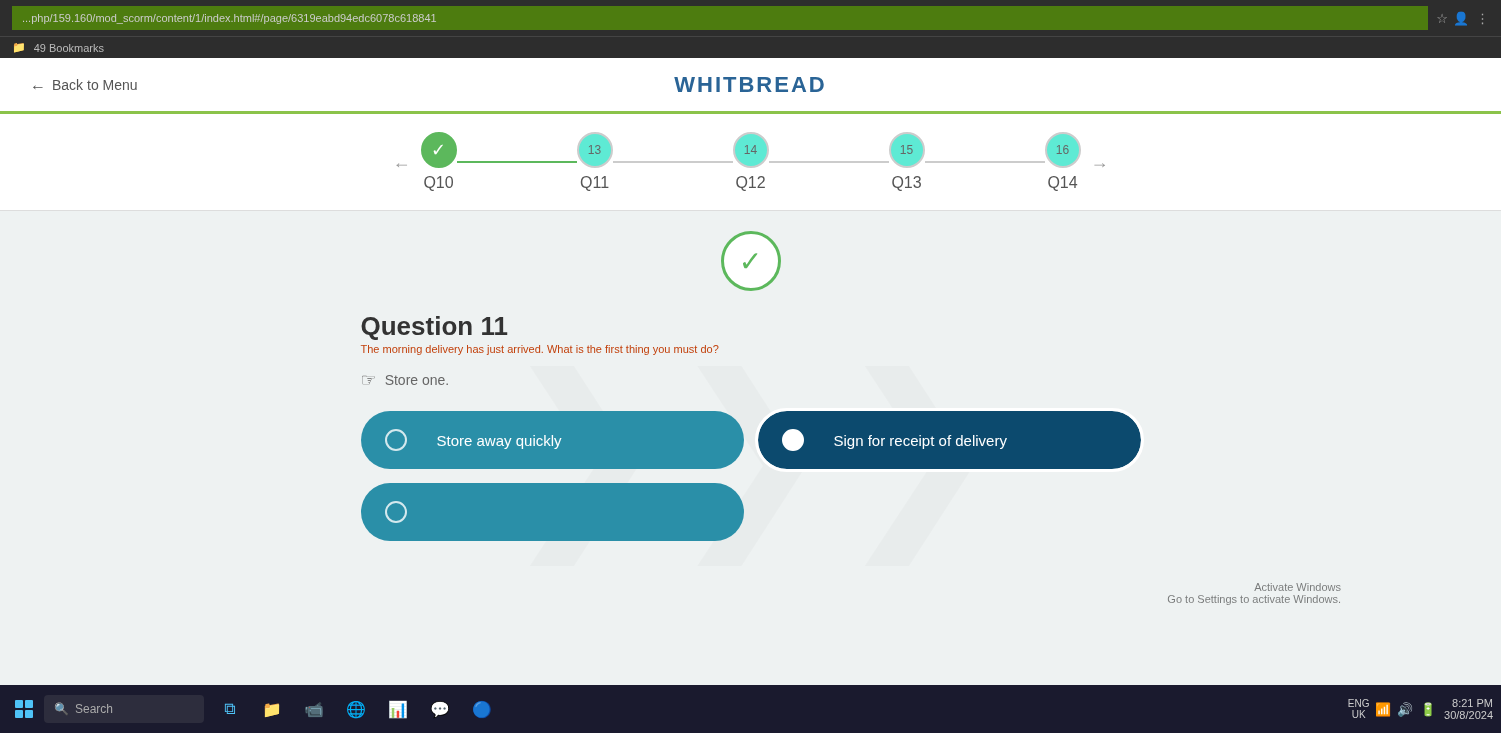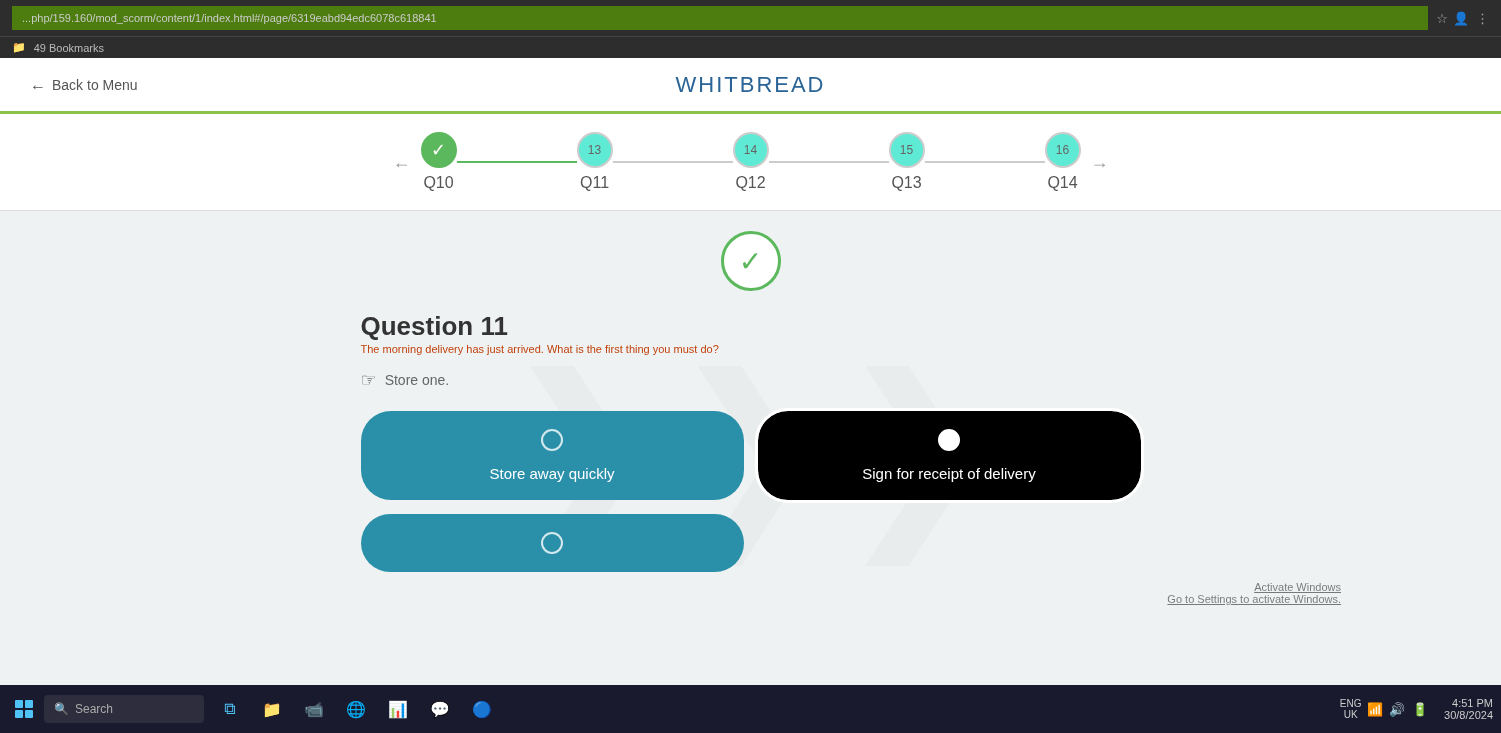--- a/index.html
+++ b/index.html
@@ -81,21 +81,21 @@
       text-decoration: none;
     }
     .back-arrow {
       font-size: 16px;
     }
     .header-logo {
       position: absolute;
       left: 50%;
       transform: translateX(-50%);
       font-size: 22px;
-      font-weight: normal;
+      font-weight: bold;
       color: #2a6496;
       letter-spacing: 2px;
     }
 
     
     .progress-section {
       background: white;
       padding: 18px 40px;
       border-bottom: 1px solid #ddd;
     }
@@ -233,28 +233,27 @@
       background: #2a8fa8;
       color: white;
       border: none;
       border-radius: 30px;
       padding: 18px 24px;
       font-size: 15px;
       font-weight: 500;
       cursor: pointer;
       display: flex;
       align-items: center;
-      gap: 14px;
+      gap: 30px;
       text-align: left;
       transition: background 0.2s;
-      flex-direction: column;
     }
 
     .answer-btn.selected {
-      background: #000000;
+      background: #0c4a6e;
       outline: 3px solid #fff;
     }
 
     .radio-circle {
       width: 22px;
       height: 22px;
       border-radius: 50%;
       border: 2px solid rgba(255,255,255,0.8);
       flex-shrink: 0;
       background: transparent;
@@ -312,21 +311,21 @@
       align-items: center;
       justify-content: center;
       border-radius: 4px;
       cursor: pointer;
       background: transparent;
     }
     .taskbar-right {
       margin-left: auto;
       display: flex;
       align-items: center;
-      gap: 16px;
+      gap: 8px;
       color: #ccc;
       font-size: 10px;
     }
     .system-tray {
       display: flex;
       align-items: center;
       gap: 6px;
     }
     .time-display {
       text-align: right;
@@ -334,21 +333,20 @@
       color: #ccc;
     }
     .activate-windows {
       position: absolute;
       right: 160px;
       bottom: 80px;
       text-align: right;
       font-size: 11px;
       color: rgba(0,0,0,0.5);
       z-index: 0;
-      text-decoration: underline;
     }
 
     
     .win-logo {
       display: grid;
       grid-template-columns: 1fr 1fr;
       gap: 2px;
       width: 18px;
       height: 18px;
     }
@@ -510,17 +508,17 @@
 
   <div class="taskbar-right">
     <div class="system-tray">
       <span style="font-size:10px;color:#ccc;white-space:pre-line;text-align:center;">ENG
 UK</span>
       <span style="font-size:13px;">📶</span>
       <span style="font-size:13px;">🔊</span>
       <span style="font-size:13px;">🔋</span>
     </div>
     <div class="time-display">
-      <div>4:51 PM</div>
+      <div>8:21 PM</div>
       <div>30/8/2024</div>
     </div>
   </div>
 </div>
 
 </body></html>

